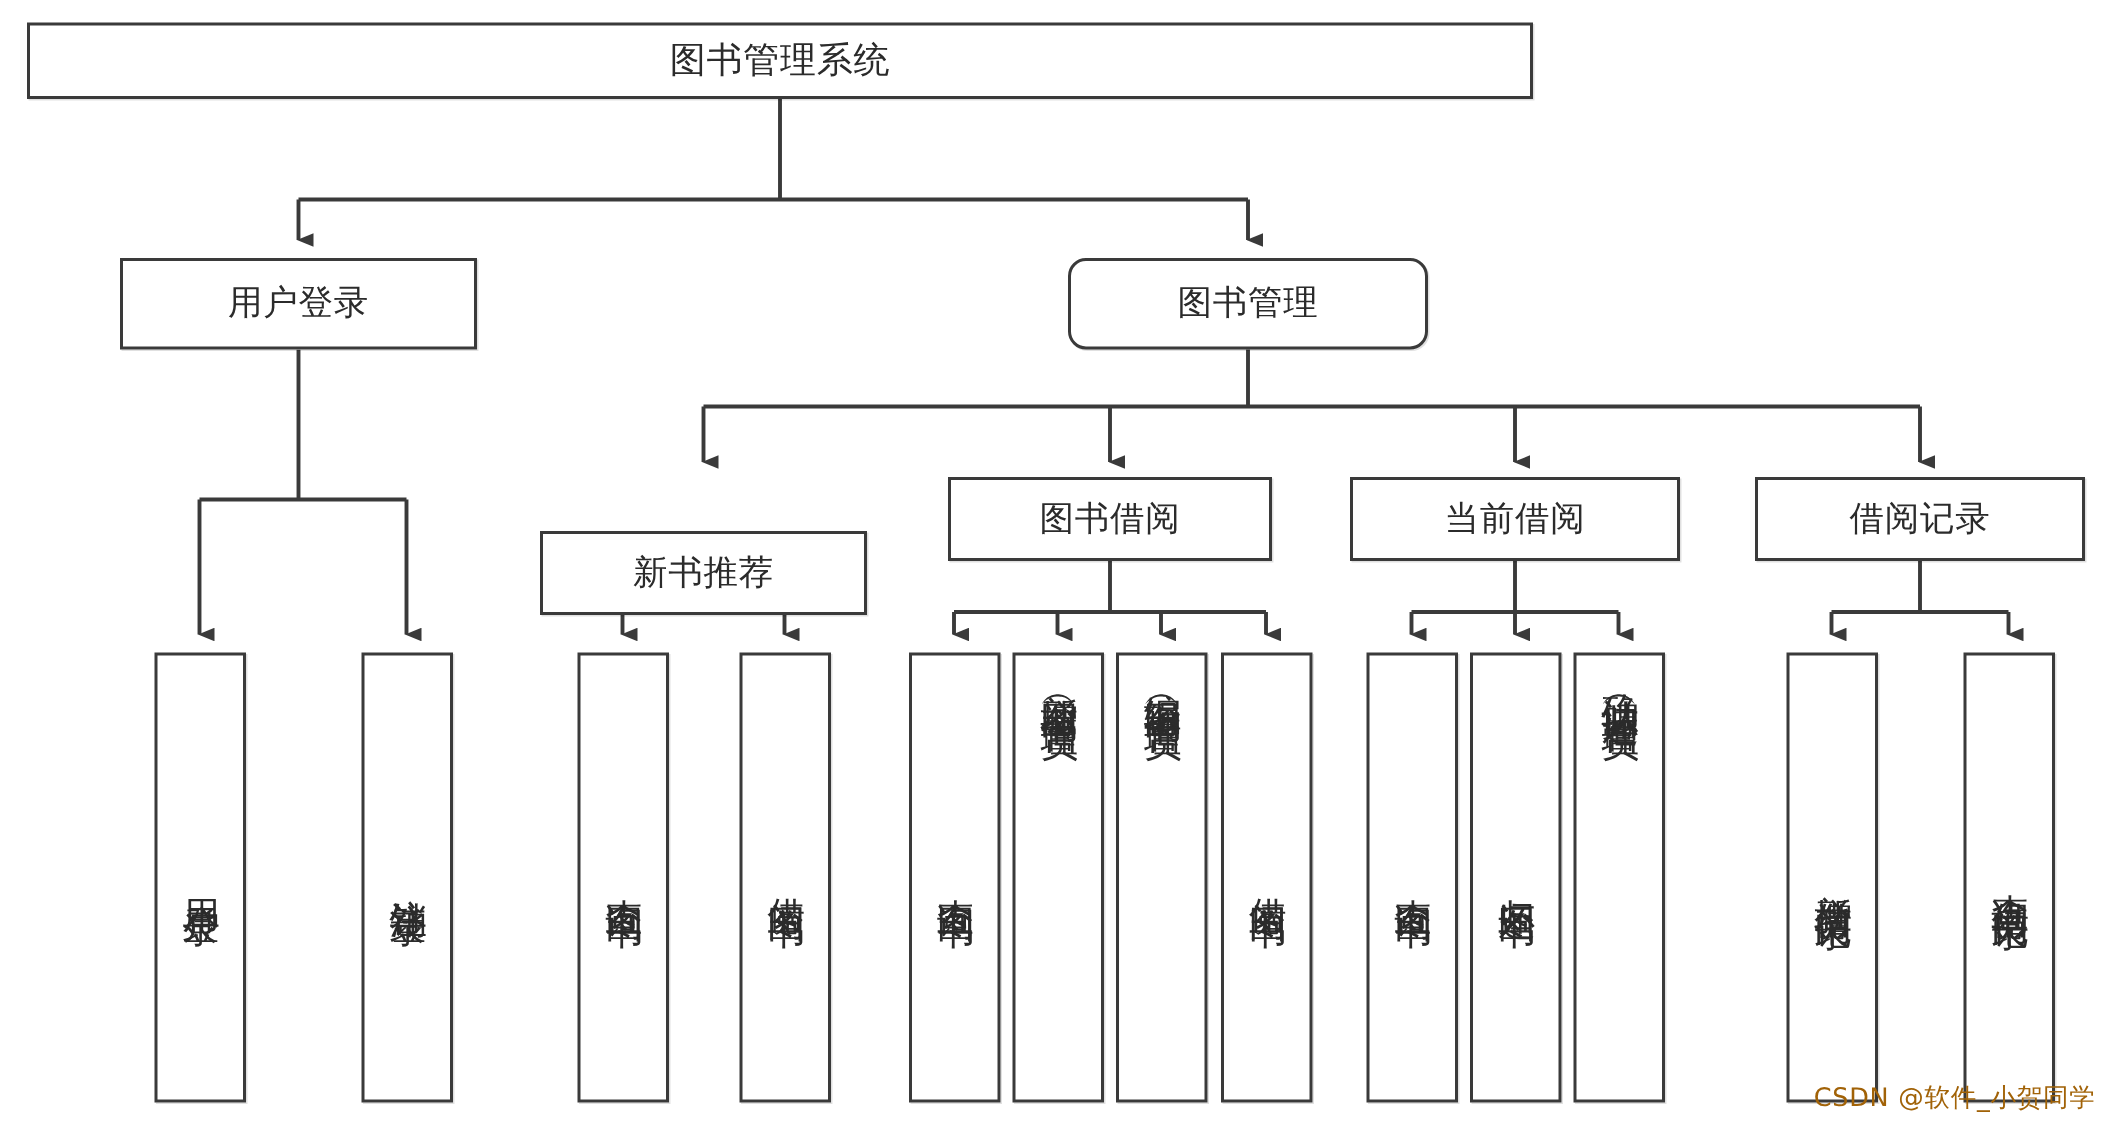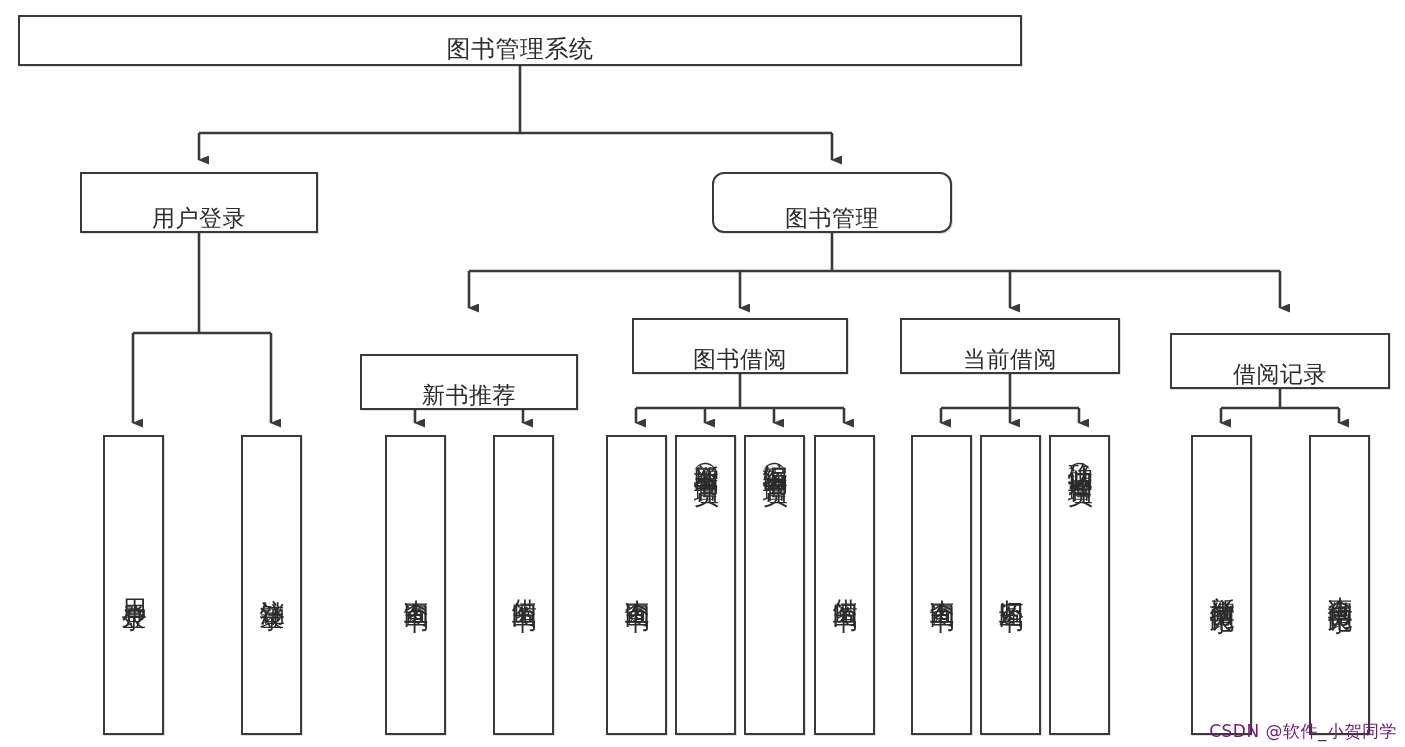--- a/index.html
+++ b/index.html
@@ -25,21 +25,21 @@
     width: 1405px;
     height: 747px;
     pointer-events: none;
   }
   .node {
     position: absolute;
     box-sizing: border-box;
     background: #ffffff;
     border: 2.5px solid #3a3a3a;
     display: flex;
-    align-items: flex-end;
+    align-items: center;
     justify-content: center;
     color: #2b2b2b;
     box-shadow: 1px 1px 0 rgba(0,0,0,0.12);
   }
   .node-label {
     display: block;
     text-align: center;
     letter-spacing: 0.5px;
     line-height: 1.15;
     color: #2b2b2b;
@@ -68,21 +68,21 @@
     text-align: left;
   }
   .node.leaf.center-v {
     align-items: center;
   }
   .watermark {
     position: absolute;
     right: 8px;
     bottom: 4px;
     font-size: 17px;
-    color: #701a75;
+    color: #a16207;
     letter-spacing: 0.5px;
     white-space: nowrap;
     user-select: none;
   }
 </style>
 </head>
 <body>
 
 <div id="diagram-root">
 
@@ -149,21 +149,21 @@
 
   <div class="node horiz" style="left:360px; top:318px; width:218px; height:56px;margin-top:36px;">
     <span class="node-label">新书推荐</span>
   </div>
   <div class="node horiz" style="left:900px; top:318px; width:220px; height:56px;">
     <span class="node-label">当前借阅</span>
   </div>
   <div class="node horiz" style="left:632px; top:318px; width:216px; height:56px;">
     <span class="node-label">图书借阅</span>
   </div>
-  <div class="node horiz" style="left:1170px; top:333px; width:220px; height:56px;">
+  <div class="node horiz" style="left:1170px; top:318px; width:220px; height:56px;">
     <span class="node-label">借阅记录</span>
   </div>
 
   <div class="node leaf center-v" style="left:103px; top:435px; width:61px; height:300px;">
     <span class="node-label">用户登录</span>
   </div>
   <div class="node leaf center-v" style="left:241px; top:435px; width:61px; height:300px;">
     <span class="node-label">注销登录</span>
   </div>
 

